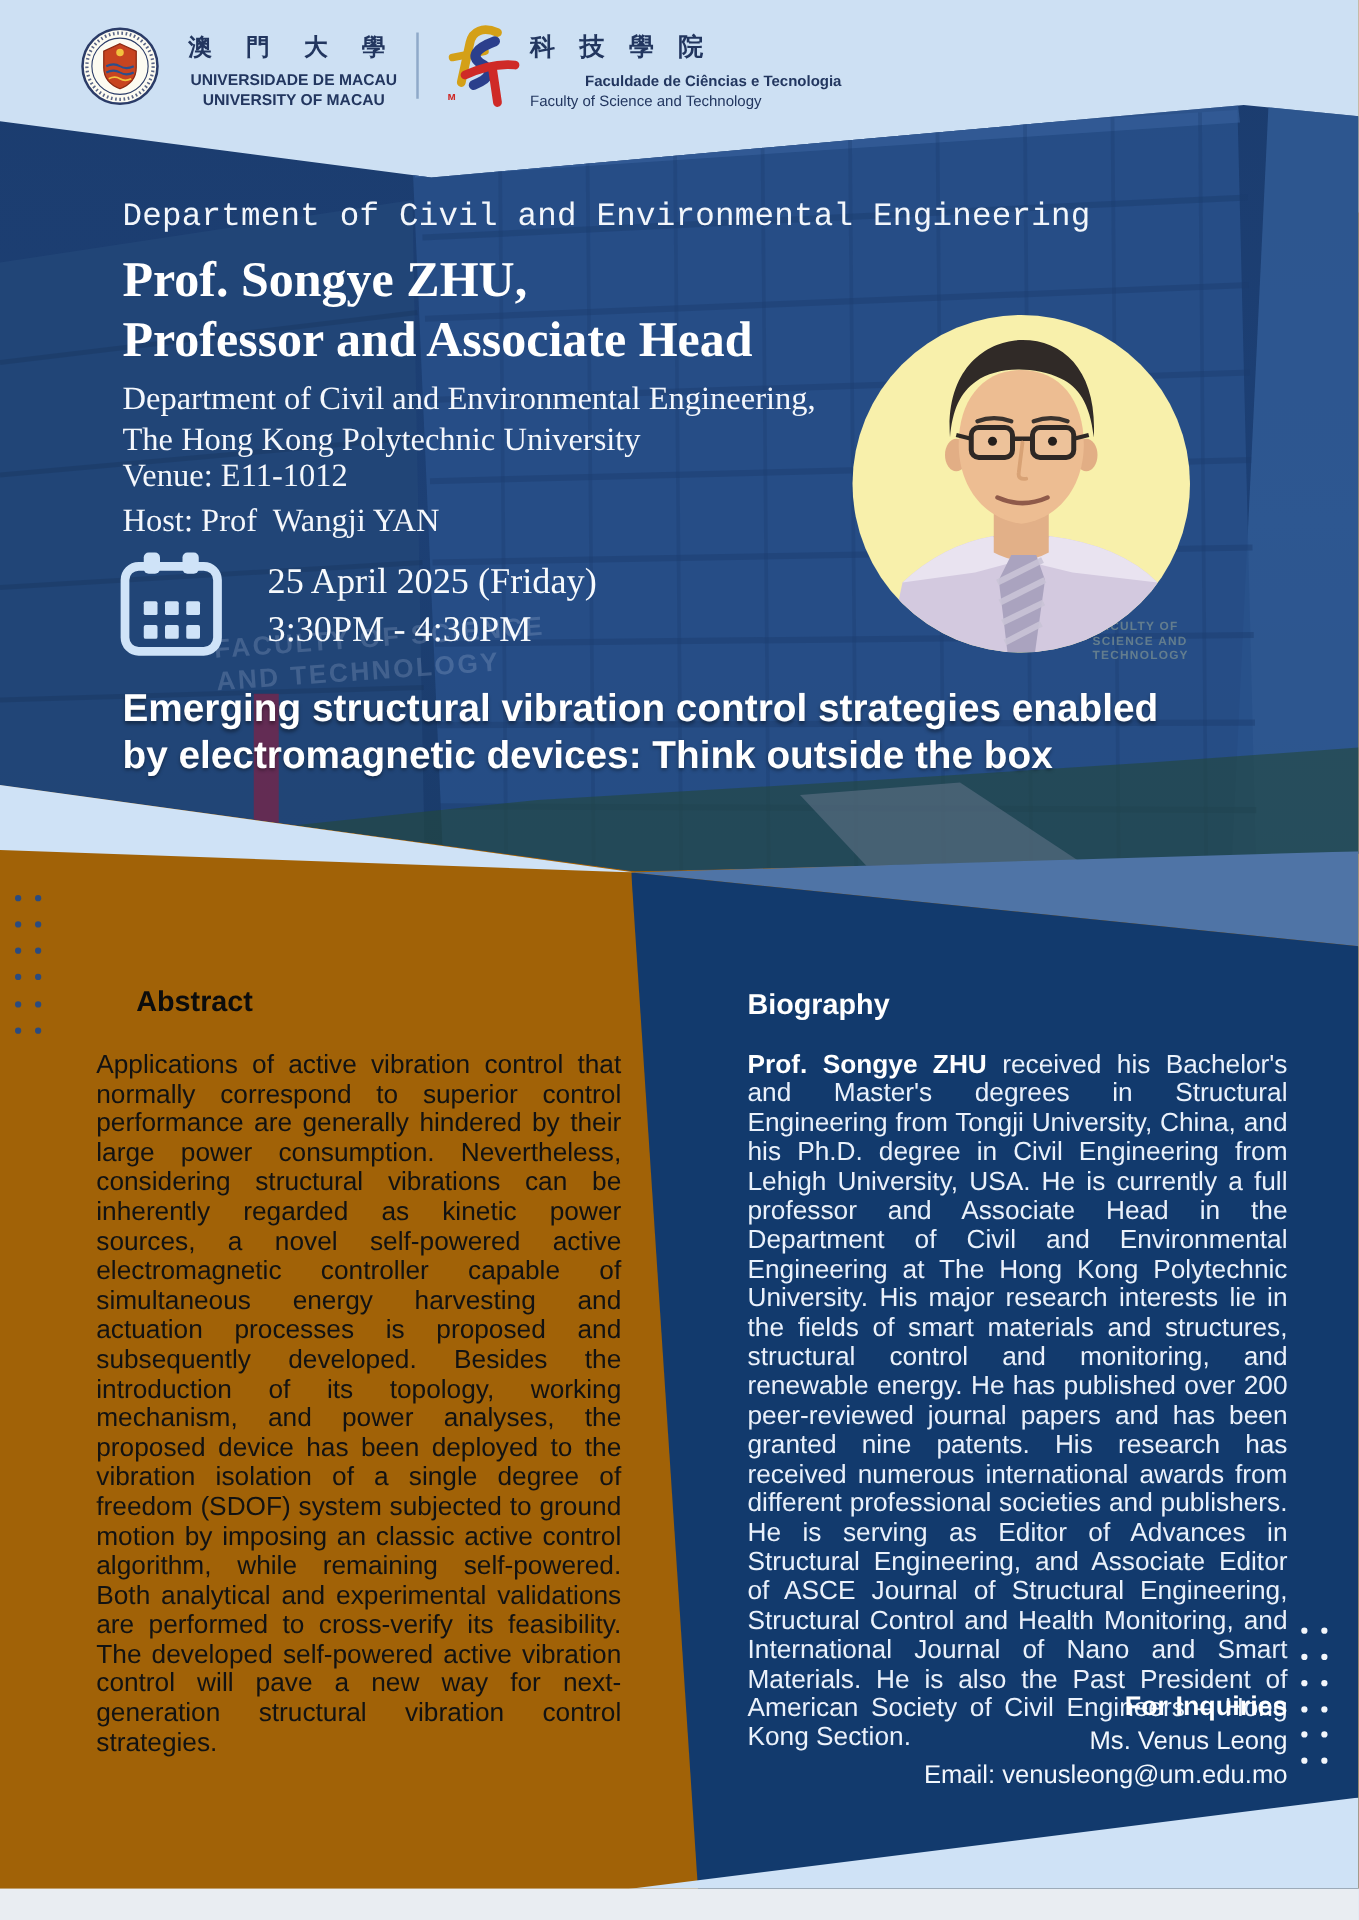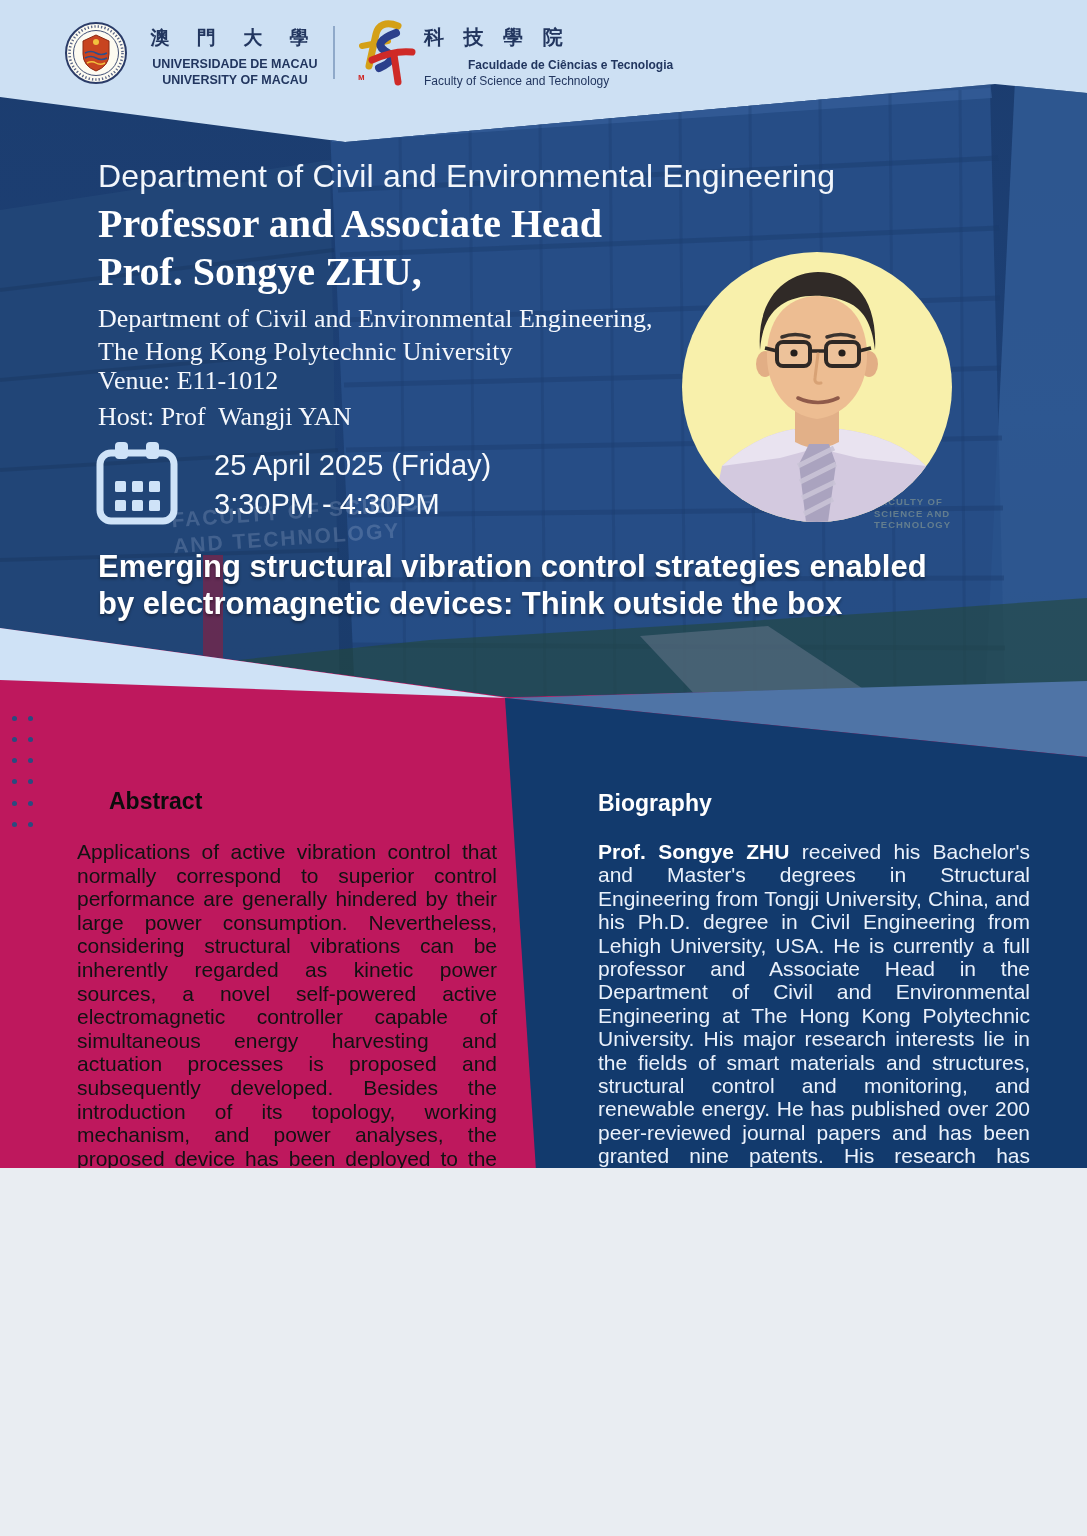--- a/index.html
+++ b/index.html
@@ -1,16 +1,16 @@
 <!DOCTYPE html>
 <html><head>
 <meta charset="utf-8">
 <style>
   html,body{margin:0;padding:0;background:#e9edf2;}
-  .page{position:relative;width:1087px;height:1168px;margin:0 auto;background:#be185d;
+  .page{position:relative;width:1087px;height:1511px;margin:0 auto;background:#a16207;
         overflow:hidden;font-family:"Liberation Sans",sans-serif;}
   .abs{position:absolute;}
 
   
   .header-band{left:0;top:0;width:1087px;height:170px;background:#cde0f3;}
   .um-logo{left:64px;top:21px;width:64px;height:64px;}
   .um-text{left:140px;top:25px;width:190px;text-align:center;color:#22365f;}
   .um-cn{font-size:19px;font-weight:bold;letter-spacing:11px;white-space:nowrap;}
   .um-pt{font-size:12.5px;font-weight:bold;margin-top:6px;white-space:nowrap;}
   .um-en{font-size:12.5px;font-weight:bold;margin-top:2px;white-space:nowrap;}
@@ -25,29 +25,29 @@
   .hero{left:0;top:0;width:1087px;height:760px;
         background:linear-gradient(180deg,#1b3c6e 0%,#1d4075 55%,#193a67 100%);
         clip-path:polygon(0px 97px,345px 142px,995px 84px,1087px 93px,1087px 683px,508px 697px,0px 628px);}
   .hero svg{display:block;}
   .wm-left{left:172px;top:498px;color:rgba(185,200,228,0.22);font-size:21px;font-weight:bold;
            letter-spacing:2px;transform:rotate(-4deg);line-height:26px;white-space:nowrap;}
   .wm-e11{left:872px;top:474px;color:rgba(160,170,150,0.65);font-size:16px;font-weight:bold;letter-spacing:2px;}
   .wm-sign{left:874px;top:496px;color:rgba(150,165,150,0.55);font-size:9.5px;font-weight:bold;
            line-height:11.5px;letter-spacing:1px;white-space:nowrap;}
 
-  .dept{left:98px;top:158px;color:#f2f6fb;font-size:32px;letter-spacing:.2px;}
+  .dept{left:98px;top:158px;color:#f2f6fb;font-size:26px;letter-spacing:.2px;font-family:Liberation Mono, monospace;}
   .speaker{left:98px;top:200px;color:#ffffff;font-family:"Liberation Serif",serif;
            font-weight:bold;font-size:40px;line-height:48px;}
   .affil{left:98px;top:302px;color:#f4f7fc;font-family:"Liberation Serif",serif;
          font-size:26px;line-height:33px;}
   .venue{left:98px;top:366px;color:#f4f7fc;font-family:"Liberation Serif",serif;font-size:26px;text-align:right;}
   .host{left:98px;top:402px;color:#f4f7fc;font-family:"Liberation Serif",serif;font-size:26px;white-space:pre;}
   .cal{left:95px;top:440px;width:84px;height:88px;}
-  .when{left:214px;top:446px;color:#f7fafd;font-family:Liberation Sans, sans-serif;
+  .when{left:214px;top:446px;color:#f7fafd;font-family:Liberation Serif, serif;
         font-size:29px;line-height:39px;}
   .talk-title{left:98px;top:548px;width:960px;color:#ffffff;font-weight:bold;
               font-size:31px;line-height:37px;text-shadow:0 2px 3px rgba(0,0,0,.38);}
 
   .photo{left:682px;top:252px;width:270px;height:270px;border-radius:50%;overflow:hidden;
          background:#f8f0ab;}
 
   
   .wedge-left{left:0;top:0;width:1087px;height:760px;background:#cfe2f6;
        clip-path:polygon(0px 628px,508px 698px,0px 680px);}
@@ -165,22 +165,22 @@
     </div>
     <div class="abs wm-e11">E11</div>
     <div class="abs wm-sign">
       <div>FACULTY OF</div>
       <div>SCIENCE AND</div>
       <div>TECHNOLOGY</div>
     </div>
 
     <div class="abs dept">Department of Civil and Environmental Engineering</div>
     <div class="abs speaker">
+      <div>Prof. Songye ZHU,</div>
       <div>Professor and Associate Head</div>
-      <div>Prof. Songye ZHU,</div>
     </div>
     <div class="abs affil">
       <div>Department of Civil and Environmental Engineering,</div>
       <div>The Hong Kong Polytechnic University</div>
     </div>
     <div class="abs venue">Venue: E11-1012</div>
     <div class="abs host">Host: Prof  Wangji YAN</div>
 
     <svg class="abs cal" viewBox="0 0 84 88">
       <rect x="5" y="13" width="74" height="68" rx="11" fill="none" stroke="#cfe3f8" stroke-width="7"></rect>

